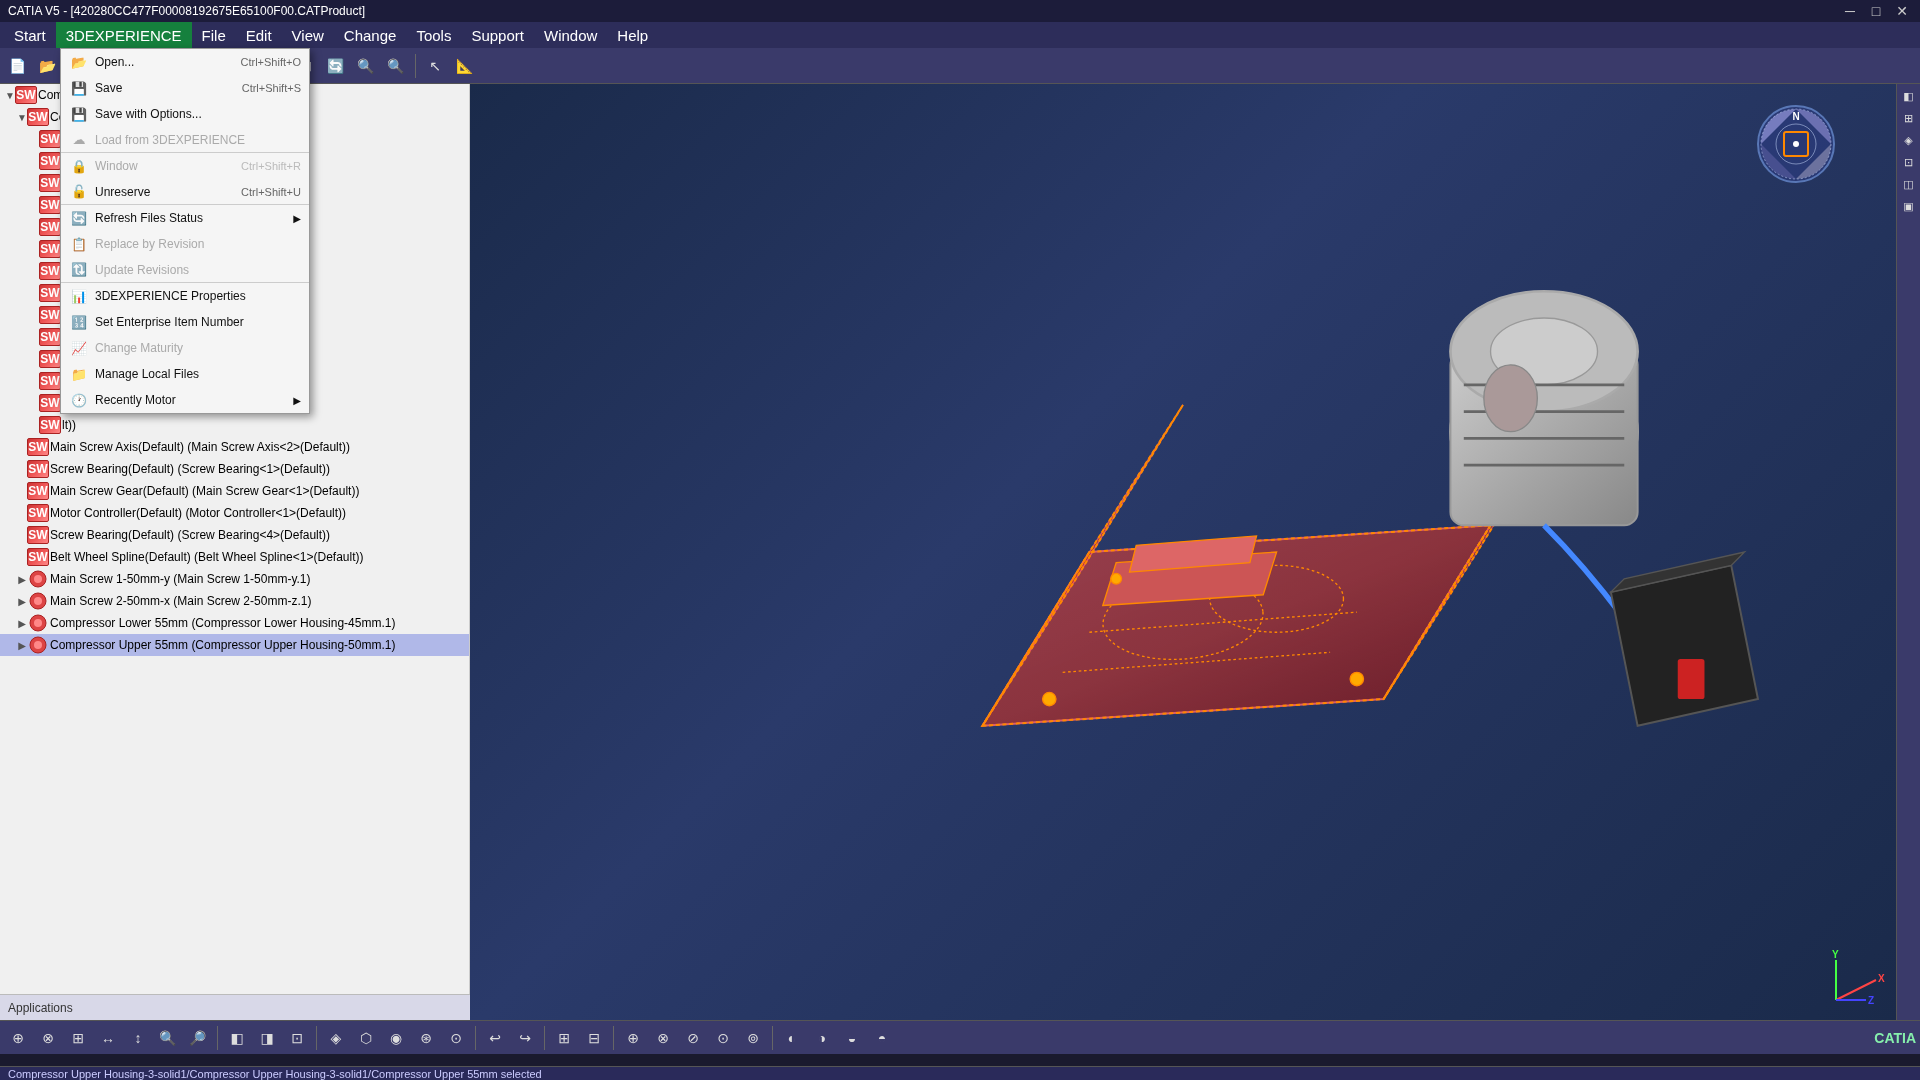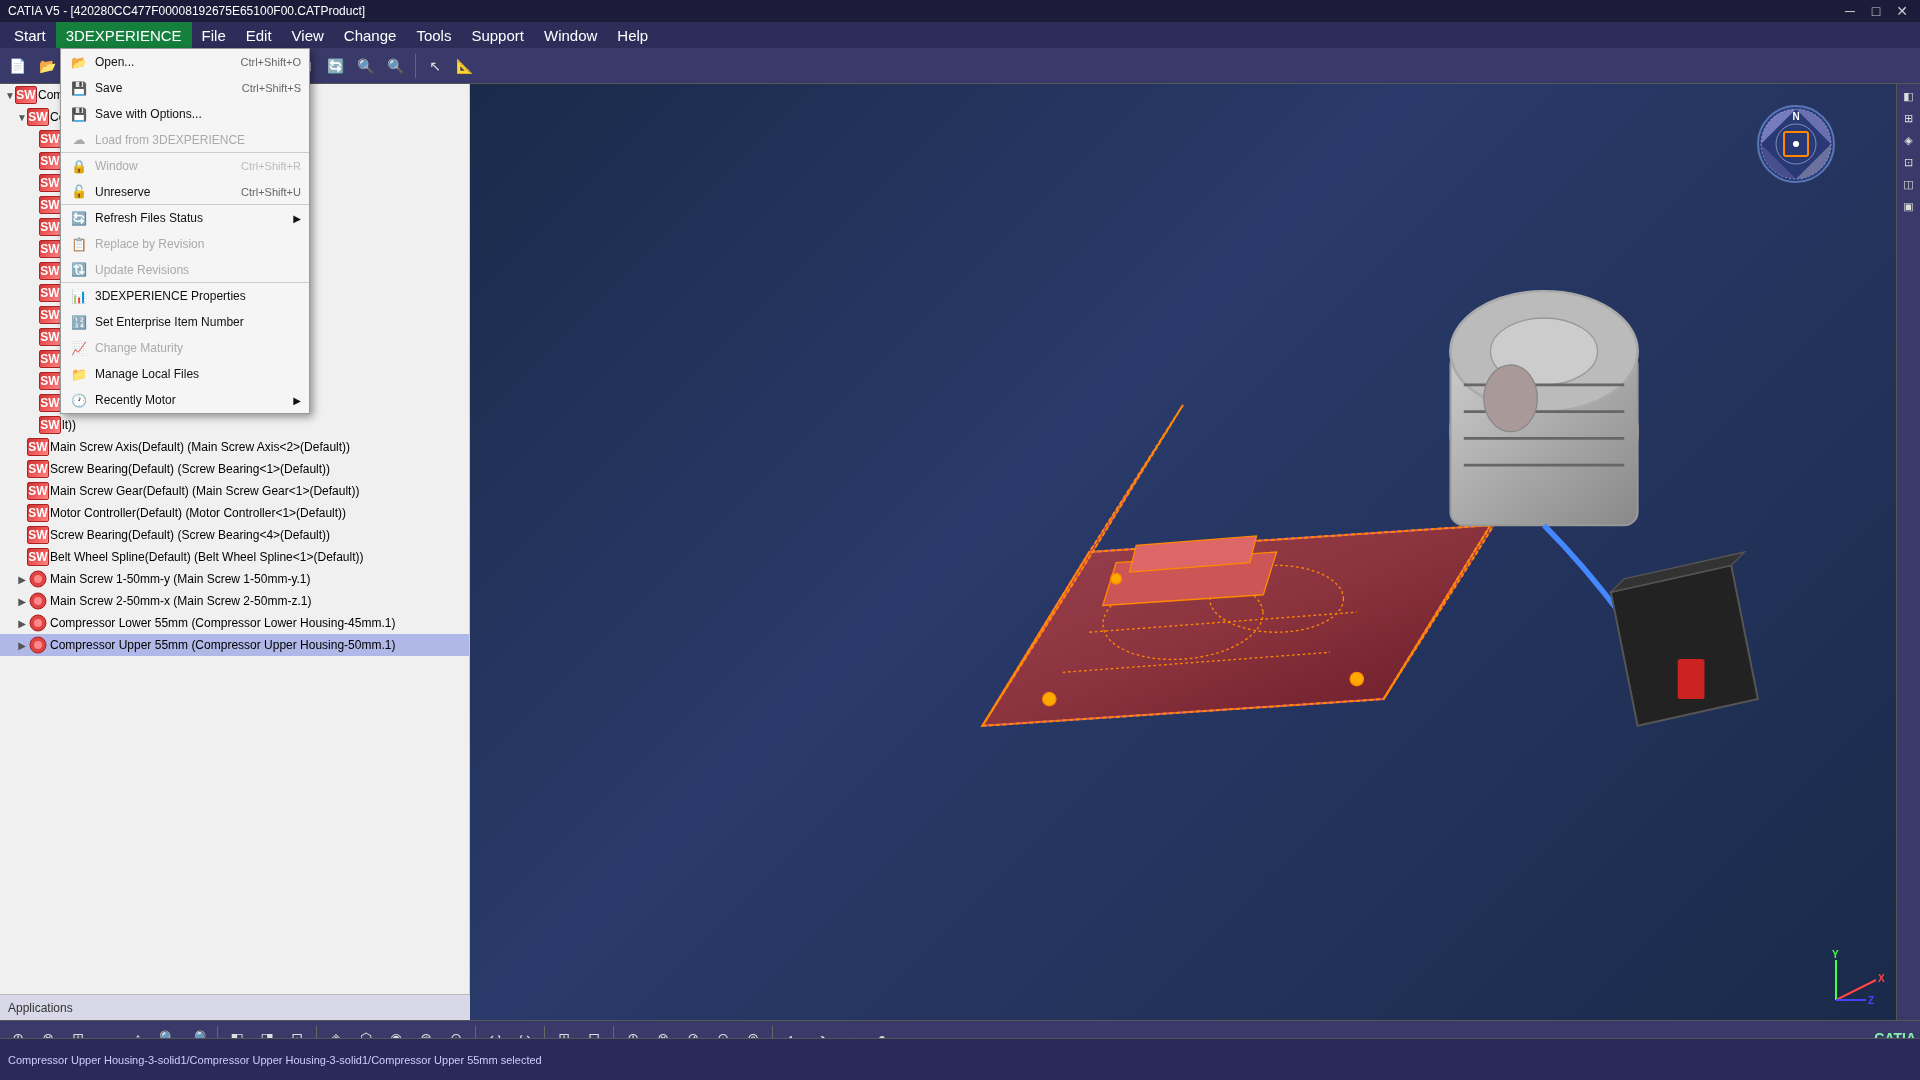--- a/index.html
+++ b/index.html
@@ -181,21 +181,21 @@
       font-size: 11px;
       display: flex; align-items: center; justify-content: center;
     }
 
     
     #status-bar {
       position: absolute;
       bottom: 0;
       left: 0;
       width: 100%;
-      height: 42px;
+      height: 14px;
       background: #2a2a5a;
       display: flex;
       align-items: center;
       padding: 0 8px;
       color: #ccccff;
       font-size: 11px;
       border-top: 1px solid #555;
       z-index: 100;
     }
 

